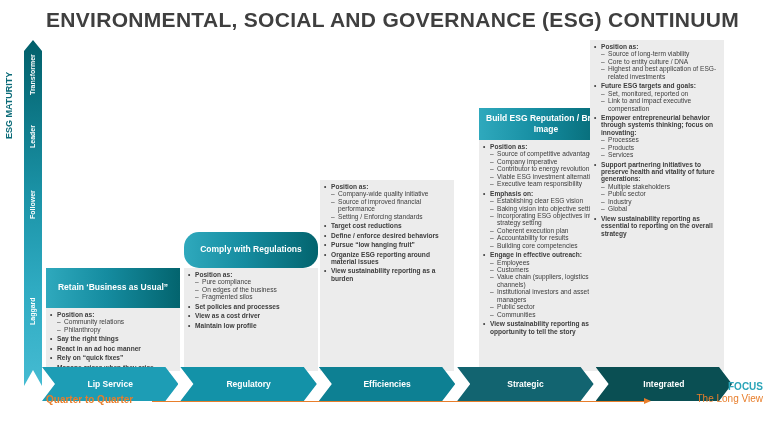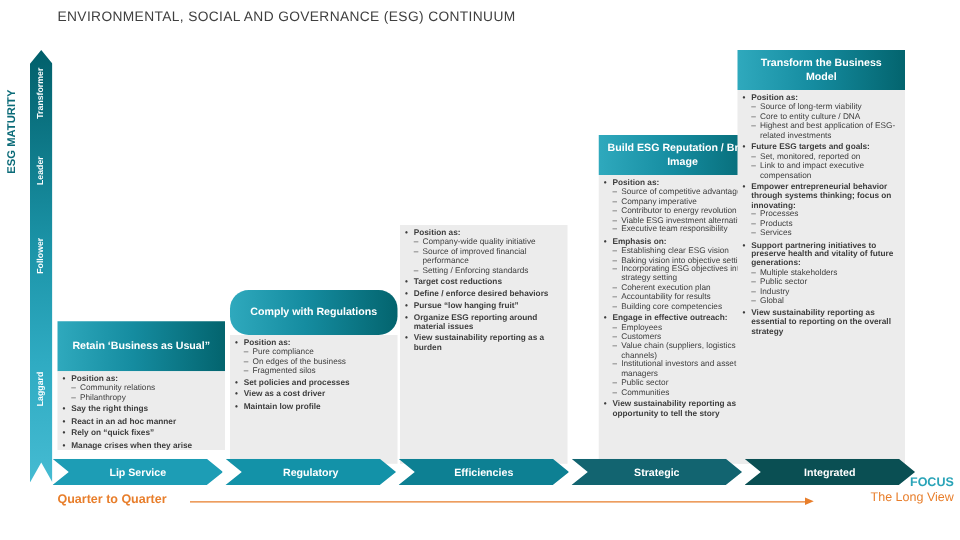--- a/index.html
+++ b/index.html
@@ -7,21 +7,21 @@
   body { font-family: "Liberation Sans", sans-serif; }
   .slide {
     position: relative;
     width: 768px; height: 432px;
     background: #ffffff;
     overflow: hidden;
   }
   
   .slide-title {
     position: absolute; left: 46px; top: 8px;
-    font-size: 11px; font-weight: normal; color: #3f3f3f;
+    font-size: 21px; font-weight: bold; color: #3f3f3f;
     letter-spacing: 0.3px; white-space: nowrap;
   }
   
   .axis-label {
     position: absolute; left: 2px; top: 42px; height: 126px; width: 14px;
     writing-mode: vertical-rl; transform: rotate(180deg);
     font-size: 9px; font-weight: bold; color: #0b6b78;
     text-align: center; line-height: 14px; white-space: nowrap;
   }
   .maturity-band {
@@ -55,21 +55,21 @@
     overflow: hidden;
     color: #3d3d3d;
   }
   .item { display: flex; font-size: 6.6px; line-height: 1.13; }
   .item .marker { flex: none; width: 7px; }
   .item.lvl1 { font-weight: bold; margin-top: 2px; }
   .item.lvl1:first-child { margin-top: 0; }
   .item.lvl2 { font-weight: normal; padding-left: 7px; }
   
   .stage-row {
-    position: absolute; left: 42px; top: 367px; width: 690px; height: 21px;
+    position: absolute; left: 42px; top: 367px; width: 690px; height: 34px;
     display: flex; gap: 2px;
   }
   .chevron {
     flex: 1 1 0;
     display: flex; align-items: center; justify-content: center;
     color: #ffffff; font-size: 8.5px; font-weight: bold;
     clip-path: polygon(0 0, calc(100% - 13px) 0, 100% 50%, calc(100% - 13px) 100%, 0 100%, 13px 50%);
   }
   
   .footer-left {
@@ -106,21 +106,21 @@
   <div class="axis-label">ESG MATURITY</div>
 
   <div class="maturity-band" id="maturity-band">
       <div class="band-label" style="top: 8px; height: 54px;">Transformer</div>
       <div class="band-label" style="top: 72px; height: 50px;">Leader</div>
       <div class="band-label" style="top: 138px; height: 54px;">Follower</div>
       <div class="band-label" style="top: 242px; height: 58px;">Laggard</div>
     </div>
 
   <div id="columns-container">
-      <div class="column" style="left: 46px; top: 257px; height: 103px;">
+      <div class="column" style="left: 46px; top: 268px; height: 103px;">
         <div class="col-header" style="height: 40px;">Retain ‘Business as Usual”</div>
         <div class="col-body">
           <div class="item lvl1">
             <span class="marker">•</span>
             <span>Position as:</span>
           </div>
           <div class="item lvl2">
             <span class="marker">–</span>
             <span>Community relations</span>
           </div>
@@ -302,21 +302,20 @@
             <span class="marker">–</span>
             <span>Communities</span>
           </div>
           <div class="item lvl1">
             <span class="marker">•</span>
             <span>View sustainability reporting as an opportunity to tell the story</span>
           </div>
         </div>
       </div>
       <div class="column" style="left: 590px; top: 40px; height: 331px;">
-        <div class="col-header" style="height: 32px;">Transform the Business Model</div>
         <div class="col-body">
           <div class="item lvl1">
             <span class="marker">•</span>
             <span>Position as:</span>
           </div>
           <div class="item lvl2">
             <span class="marker">–</span>
             <span>Source of long-term viability</span>
           </div>
           <div class="item lvl2">

